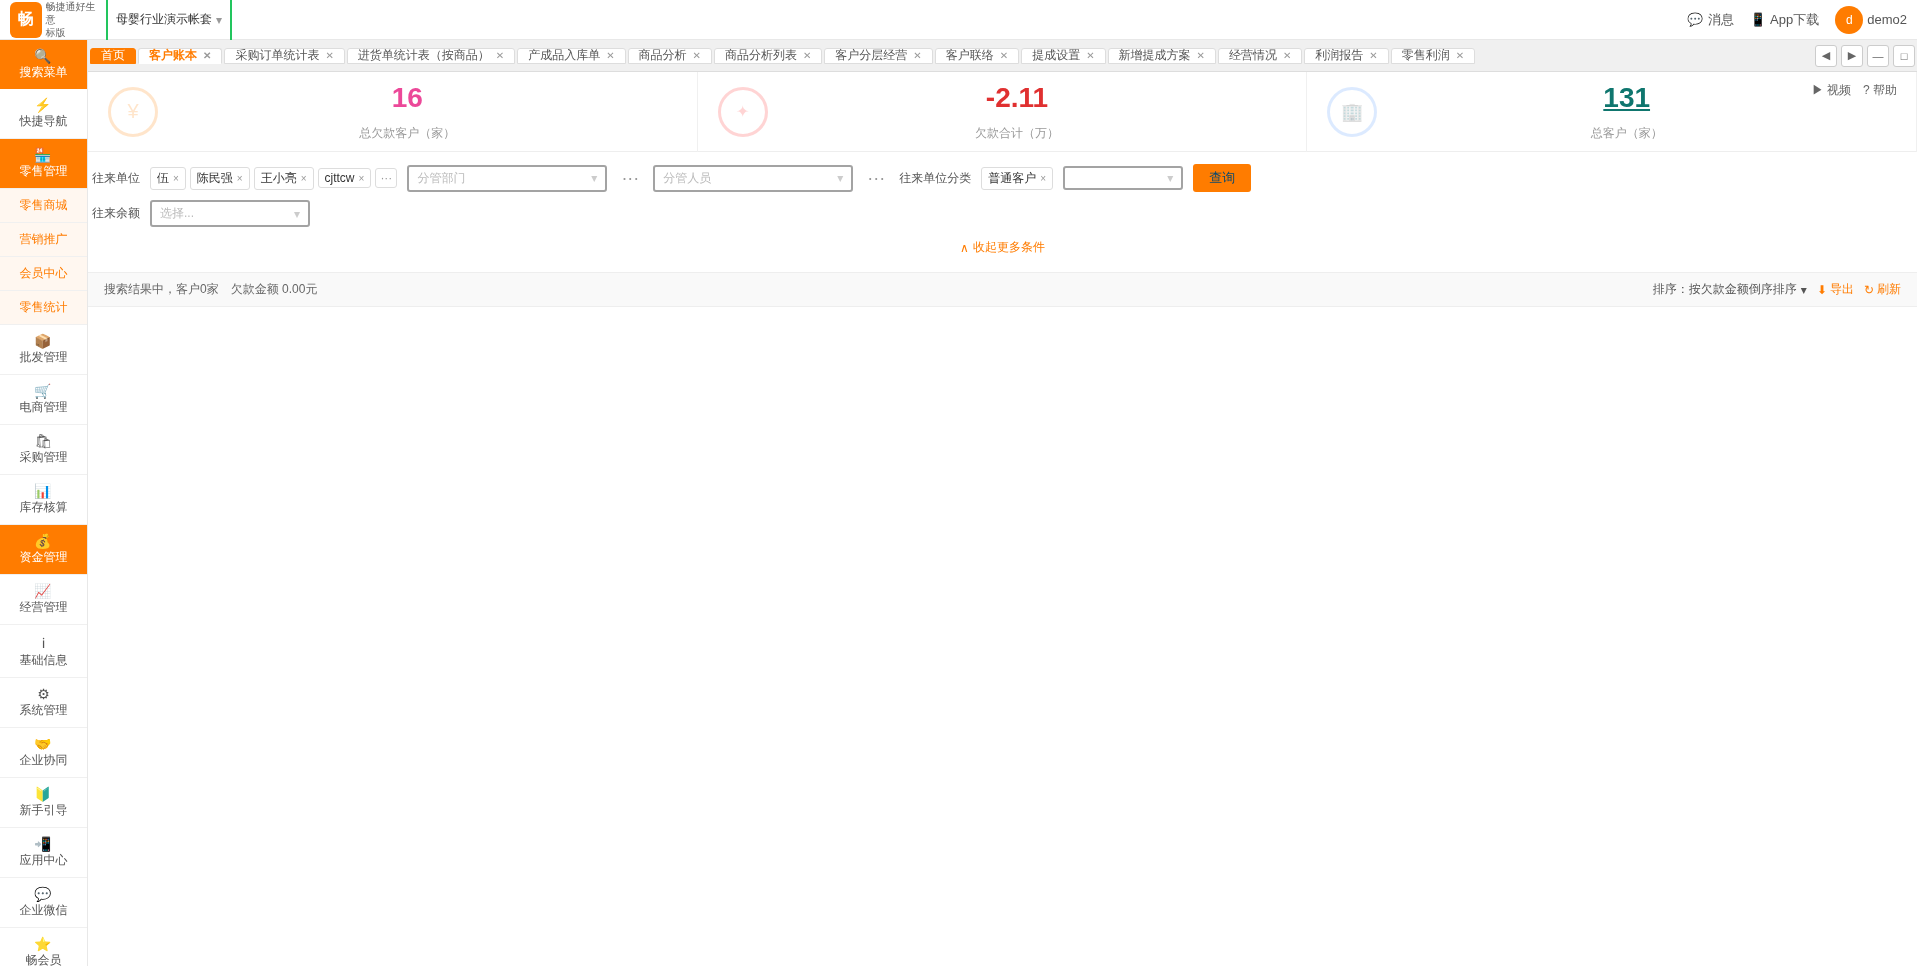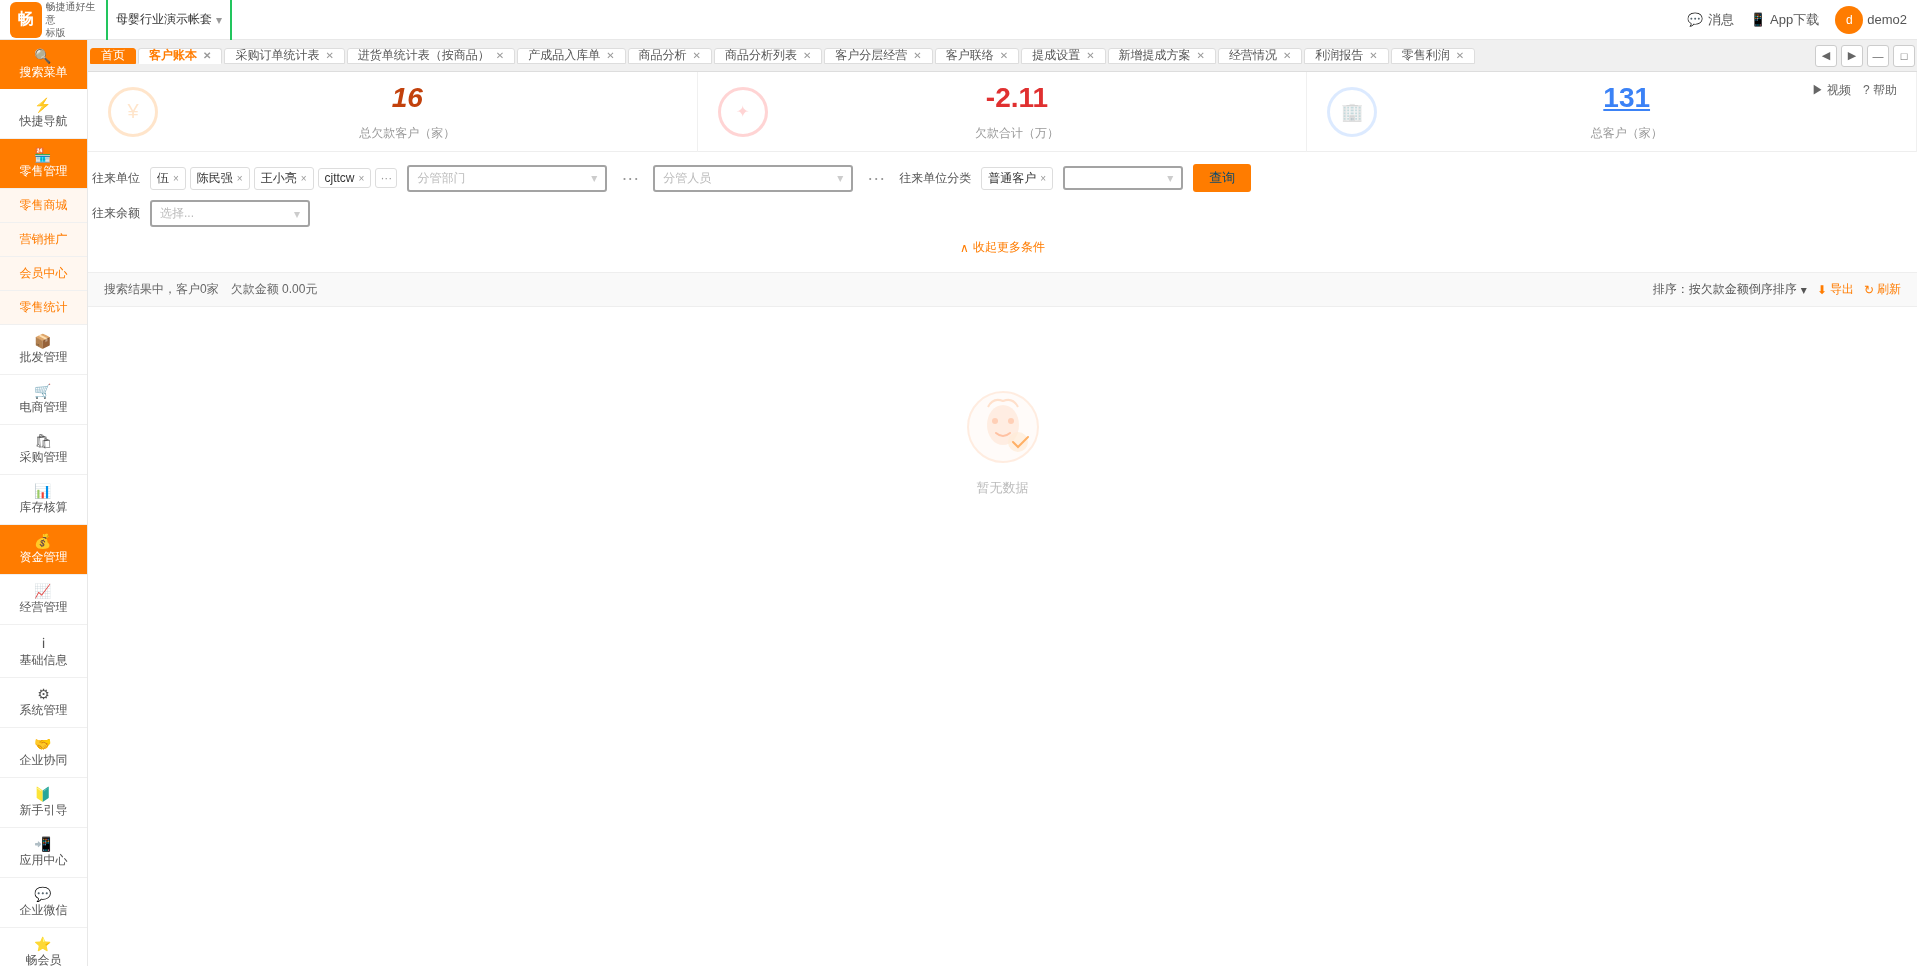--- a/index.html
+++ b/index.html
@@ -46,23 +46,23 @@
     .page-content { flex: 1; overflow-y: auto; background: #fff; }
 
     
     .stats-bar { display: flex; align-items: center; background: #fff; border-bottom: 1px solid #eee; padding: 0; height: 80px; }
     .stat-item { display: flex; flex-direction: column; align-items: center; justify-content: center; padding: 10px 30px; border-right: 1px solid #f0f0f0; flex: 1; position: relative; }
     .stat-icon-left { position: absolute; left: 20px; top: 50%; transform: translateY(-50%); }
     .stat-circle-orange { width: 50px; height: 50px; border-radius: 50%; border: 3px solid #ffcc99; display: flex; align-items: center; justify-content: center; color: #ffcc99; font-size: 20px; opacity: 0.5; }
     .stat-circle-red { width: 50px; height: 50px; border-radius: 50%; border: 3px solid #ffaaaa; display: flex; align-items: center; justify-content: center; color: #ffaaaa; font-size: 20px; opacity: 0.5; }
     .stat-circle-blue { width: 50px; height: 50px; border-radius: 50%; border: 3px solid #aaccff; display: flex; align-items: center; justify-content: center; color: #aaccff; font-size: 20px; opacity: 0.4; }
     .stat-value { font-size: 28px; font-weight: bold; }
-    .stat-value.orange { color: #c2410c; font-style: italic; }
+    .stat-value.orange { color: #ec4899; }
     .stat-value.red { color: #e03030; }
-    .stat-value.dark { color: #3b82f6; text-decoration: underline; text-align: center; }
+    .stat-value.dark { color: #0f766e; text-decoration: underline; text-align: center; }
     .stat-label { font-size: 12px; color: #999; margin-top: 11px; }
     .stat-content { display: flex; flex-direction: column; align-items: center; }
 
     
     .help-links { position: absolute; right: 20px; top: 10px; display: flex; gap: 12px; font-size: 12px; color: #666; }
     .help-links span { cursor: pointer; }
 
     
     .filter-area { background: #fff; padding: 12px 4px; border-bottom: 1px solid #eee; }
     .filter-row { display: flex; align-items: center; gap: 10px; margin-bottom: 8px; flex-wrap: wrap; }
@@ -398,31 +398,16 @@
               <span>导出</span>
             </div>
             <div class="action-btn">
               <span>↻</span>
               <span>刷新</span>
             </div>
           </div>
         </div>
 
 
-        <div class="empty-state">
-          <div class="empty-icon">
-            <svg width="80" height="80" viewBox="0 0 80 80" fill="none">
-              <circle cx="40" cy="40" r="35" stroke="#ffccaa" stroke-width="2" fill="#fff5ee" opacity="0.6"></circle>
-              <ellipse cx="40" cy="38" rx="16" ry="20" fill="#ffccaa" opacity="0.5"></ellipse>
-              <circle cx="32" cy="34" r="3" fill="#ff9966" opacity="0.7"></circle>
-              <circle cx="48" cy="34" r="3" fill="#ff9966" opacity="0.7"></circle>
-              <path d="M33 46 Q40 52 47 46" stroke="#ff9966" stroke-width="2" fill="none" stroke-linecap="round"></path>
-              <path d="M25 20 Q30 10 40 14 Q50 10 55 20" stroke="#ffccaa" stroke-width="2" fill="none"></path>
-              <circle cx="55" cy="55" r="10" fill="#ffddbb" opacity="0.7"></circle>
-              <path d="M50 55 L55 60 L65 50" stroke="#ff7c00" stroke-width="2" fill="none" stroke-linecap="round"></path>
-            </svg>
-          </div>
-          <div class="empty-text">暂无数据</div>
-        </div>
       </div>
     </div>
   </div>
 </div>
 
 </body></html>

